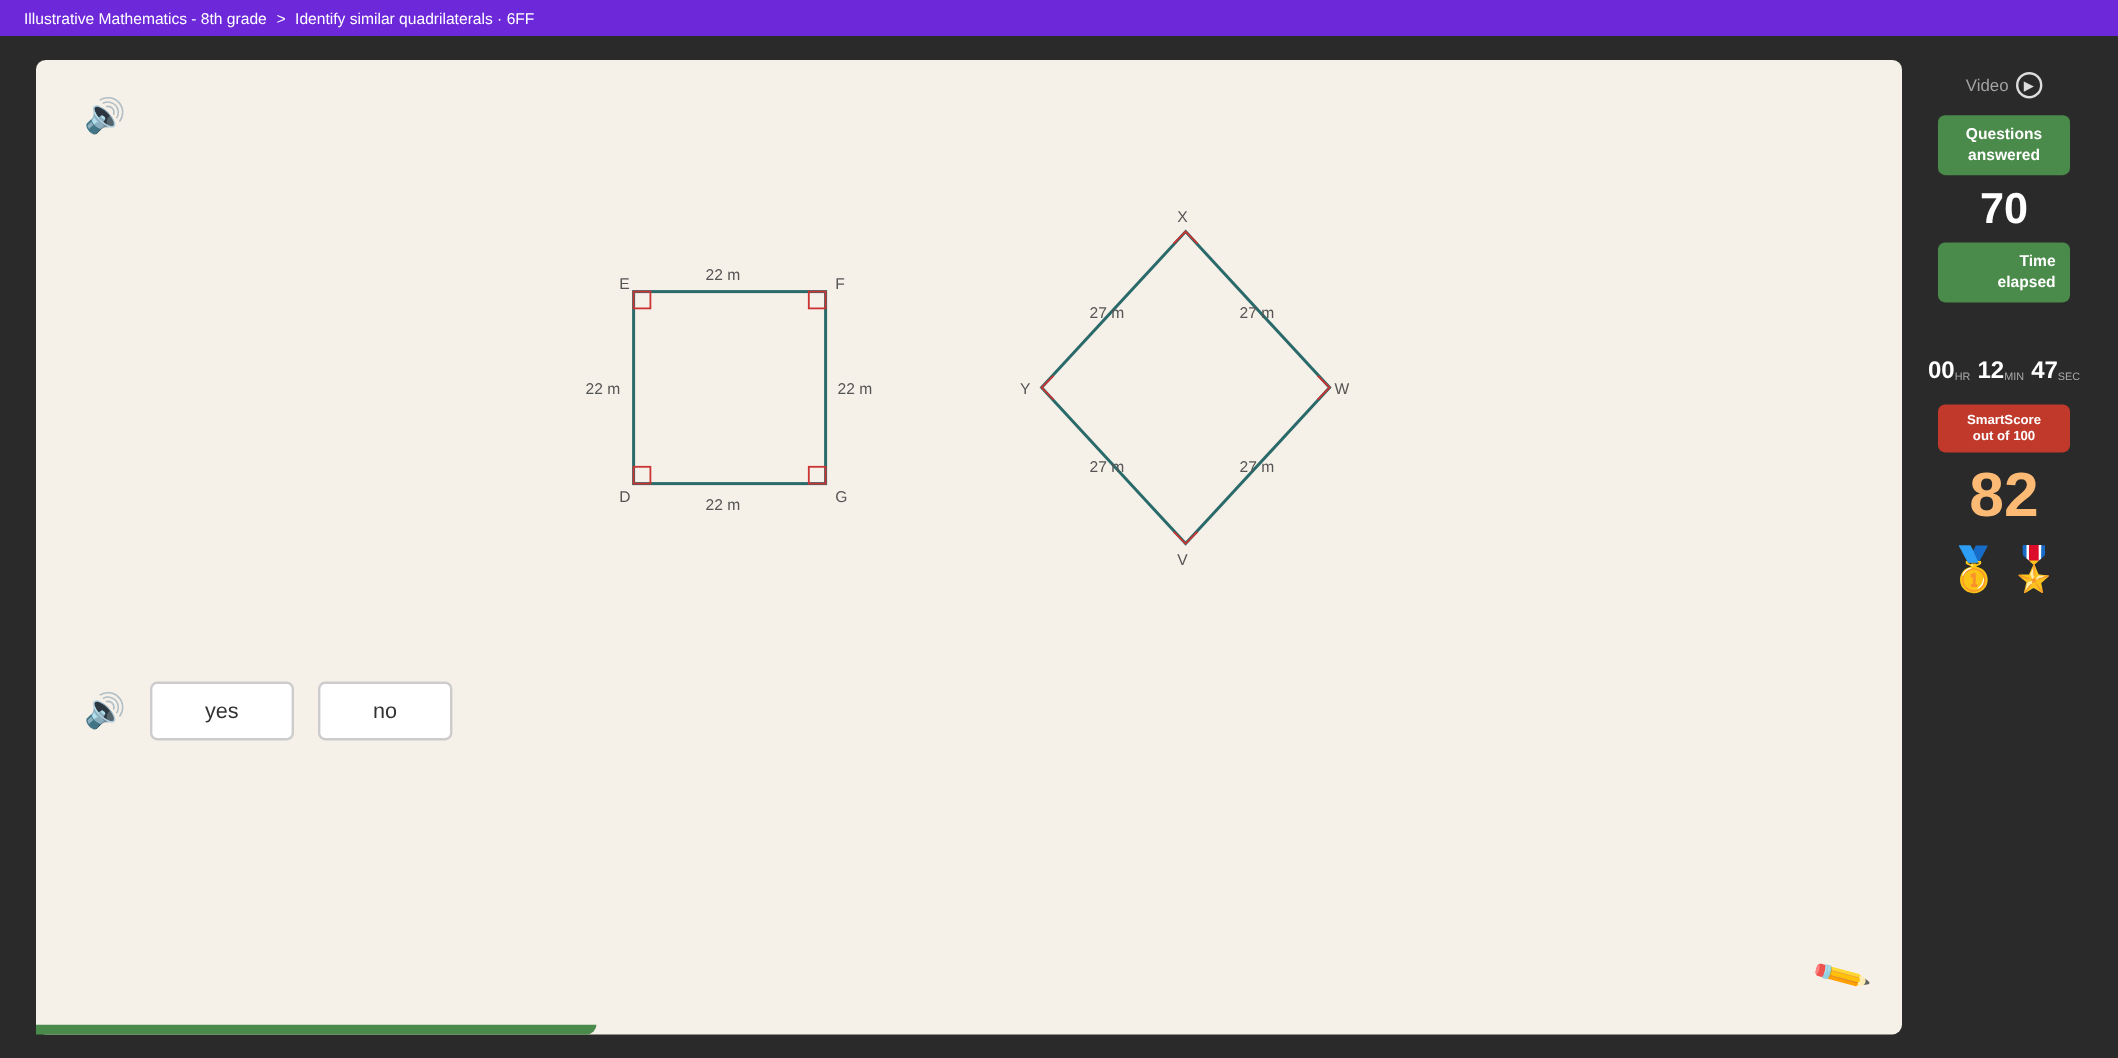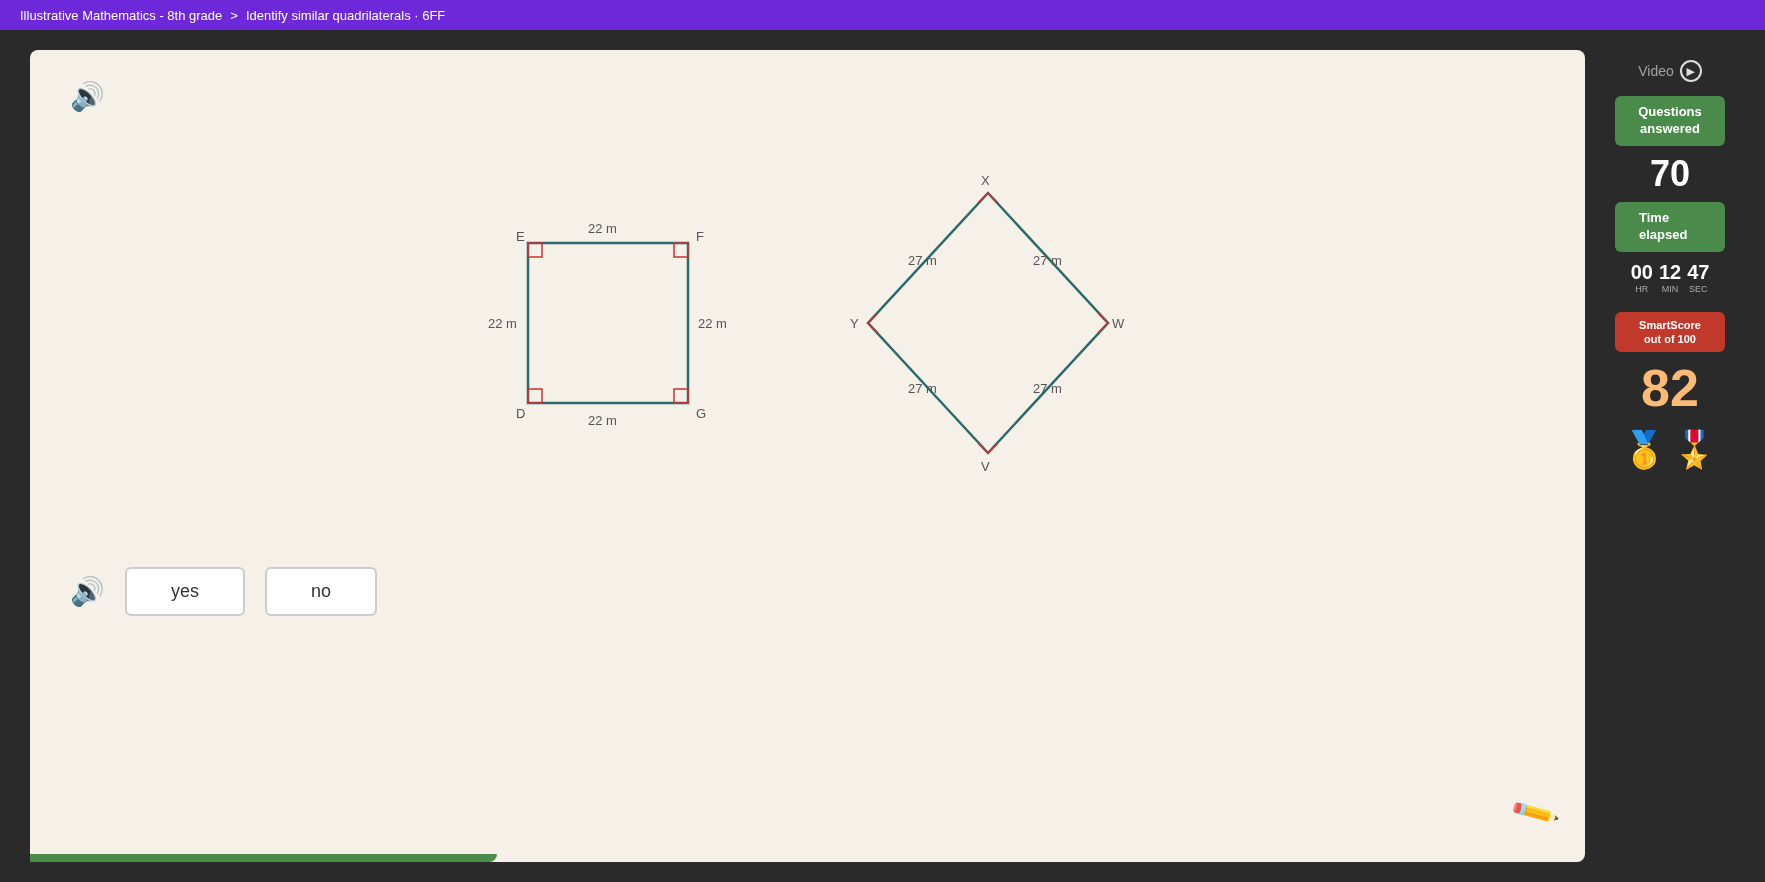--- a/index.html
+++ b/index.html
@@ -119,39 +119,40 @@
       font-weight: bold;
       color: #fff;
       line-height: 1;
     }
 
     .time-elapsed-btn {
       background: #4a8a4a;
       color: #fff;
       border: none;
       border-radius: 6px;
-      padding: 8px 24px;
+      padding: 8px 12px;
       font-size: 13px;
       font-weight: bold;
       cursor: pointer;
-      text-align: left;
+      text-align: right;
       width: 110px;
       line-height: 1.3;
     }
 
     .time-display {
       display: flex;
       gap: 6px;
       align-items: flex-start;
     }
 
     .time-block {
       display: flex;
-      flex-direction: column;
-      align-items: center;
+      flex-direction: row;
+      align-items: flex-end;
+      margin-top: 37px;
     }
 
     .time-value {
       font-size: 20px;
       font-weight: bold;
       color: #fff;
       line-height: 1;
     }
 
     .time-label {

